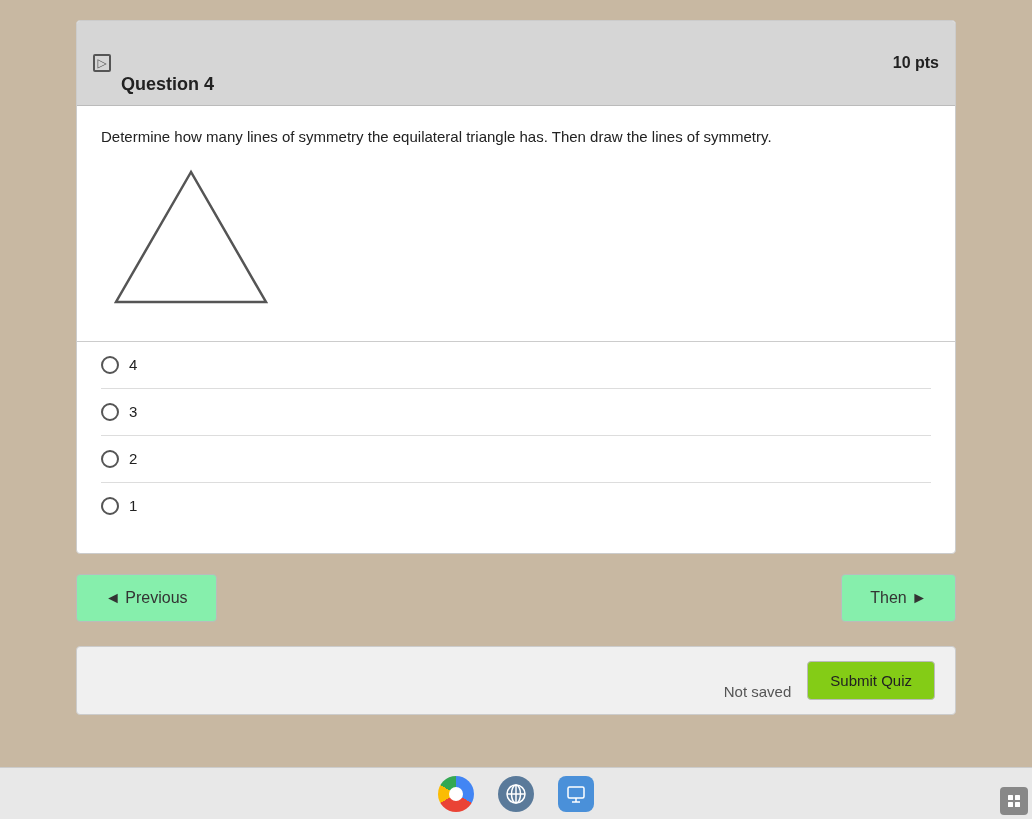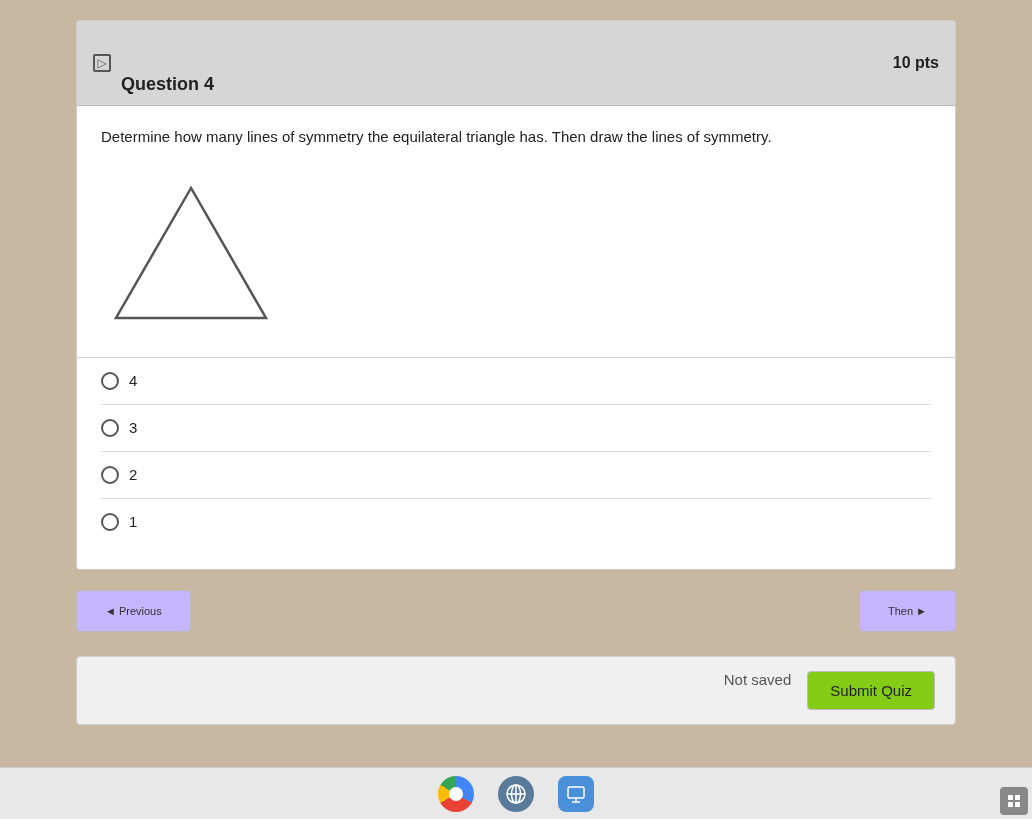--- a/index.html
+++ b/index.html
@@ -72,21 +72,20 @@
       color: #222;
     }
 
     .question-body {
       padding: 20px 24px 24px 24px;
     }
 
     .question-text {
       font-size: 15px;
       color: #222;
-      margin-bottom: 16px;
       line-height: 1.5;
     }
 
     .triangle-container {
       margin-bottom: 16px;
       padding: 8px 0;
     }
 
     .triangle-svg {
       display: block;
@@ -132,42 +131,42 @@
 
     
     .nav-area {
       display: flex;
       justify-content: space-between;
       align-items: center;
       padding: 20px 0;
     }
 
     .nav-btn {
-      background: #c4b5fd;
+      background: #86efac;
       border: 1px solid #bbb;
       border-radius: 4px;
       padding: 14px 28px;
-      font-size: 11px;
+      font-size: 16px;
       color: #333;
       cursor: pointer;
       display: flex;
       align-items: center;
       gap: 6px;
     }
 
     
     .footer-bar {
       width: 880px;
       background: #f0f0f0;
       border: 1px solid #ccc;
       border-radius: 4px;
       padding: 14px 20px;
       display: flex;
       justify-content: flex-end;
-      align-items: flex-start;
+      align-items: flex-end;
       gap: 16px;
       margin-top: 4px;
     }
 
     .not-saved-text {
       font-size: 15px;
       color: #555;
     }
 
     .submit-btn {

